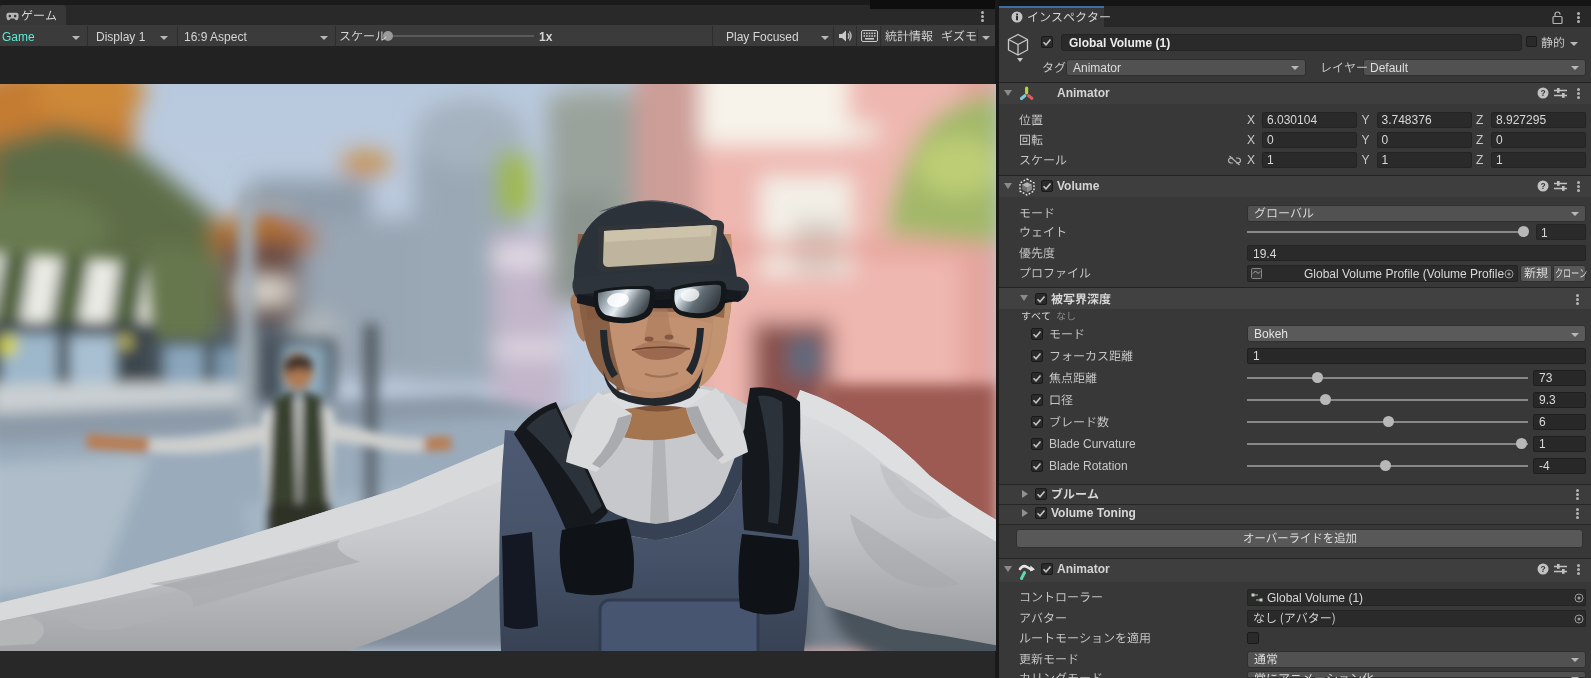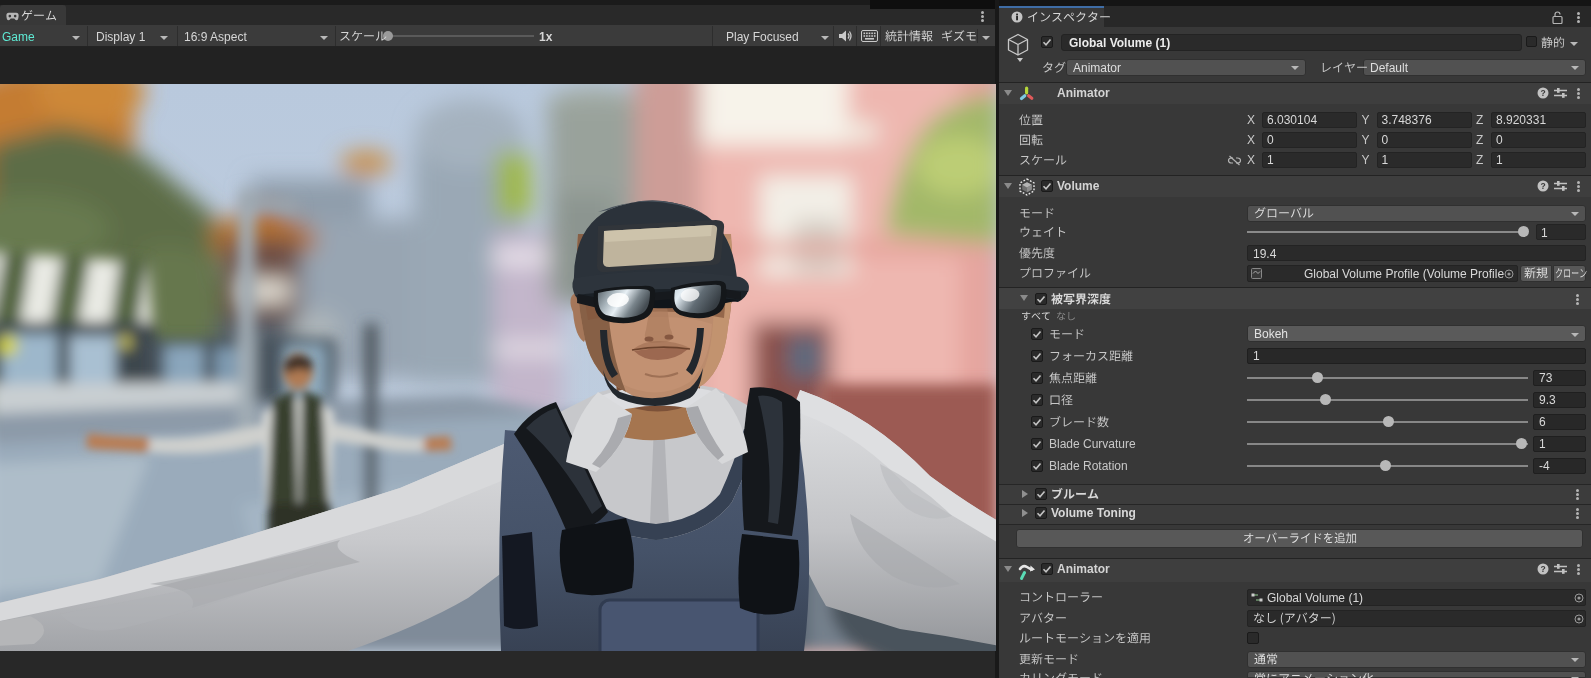--- a/index.html
+++ b/index.html
@@ -340,21 +340,21 @@
     <div style="position:absolute;left:1577px;top:92px;width:3px;height:3px;border-radius:50%;background:#b4b4b4;"></div>
     <div style="position:absolute;left:1577px;top:96px;width:3px;height:3px;border-radius:50%;background:#b4b4b4;"></div>
     <div style="position:absolute;left:1247.0px;top:113px;font-size:12px;color:#c8c8c8;font-weight:normal;white-space:nowrap;">X</div>
     <div style="position:absolute;left:1262.0px;top:112px;width:95px;height:16px;background:#2a2a2a;border:1px solid #232323;border-radius:2px"></div>
     <div style="position:absolute;left:1267.0px;top:113px;font-size:12px;color:#d8d8d8;font-weight:normal;white-space:nowrap;">6.030104</div>
     <div style="position:absolute;left:1361.5px;top:113px;font-size:12px;color:#c8c8c8;font-weight:normal;white-space:nowrap;">Y</div>
     <div style="position:absolute;left:1376.5px;top:112px;width:95px;height:16px;background:#2a2a2a;border:1px solid #232323;border-radius:2px"></div>
     <div style="position:absolute;left:1381.5px;top:113px;font-size:12px;color:#d8d8d8;font-weight:normal;white-space:nowrap;">3.748376</div>
     <div style="position:absolute;left:1476.0px;top:113px;font-size:12px;color:#c8c8c8;font-weight:normal;white-space:nowrap;">Z</div>
     <div style="position:absolute;left:1491.0px;top:112px;width:95px;height:16px;background:#2a2a2a;border:1px solid #232323;border-radius:2px"></div>
-    <div style="position:absolute;left:1496.0px;top:113px;font-size:12px;color:#d8d8d8;font-weight:normal;white-space:nowrap;">8.920331</div>
+    <div style="position:absolute;left:1496.0px;top:113px;font-size:12px;color:#d8d8d8;font-weight:normal;white-space:nowrap;">8.927295</div>
     <div style="position:absolute;left:1247.0px;top:133px;font-size:12px;color:#c8c8c8;font-weight:normal;white-space:nowrap;">X</div>
     <div style="position:absolute;left:1262.0px;top:132px;width:95px;height:16px;background:#2a2a2a;border:1px solid #232323;border-radius:2px"></div>
     <div style="position:absolute;left:1267.0px;top:133px;font-size:12px;color:#d8d8d8;font-weight:normal;white-space:nowrap;">0</div>
     <div style="position:absolute;left:1361.5px;top:133px;font-size:12px;color:#c8c8c8;font-weight:normal;white-space:nowrap;">Y</div>
     <div style="position:absolute;left:1376.5px;top:132px;width:95px;height:16px;background:#2a2a2a;border:1px solid #232323;border-radius:2px"></div>
     <div style="position:absolute;left:1381.5px;top:133px;font-size:12px;color:#d8d8d8;font-weight:normal;white-space:nowrap;">0</div>
     <div style="position:absolute;left:1476.0px;top:133px;font-size:12px;color:#c8c8c8;font-weight:normal;white-space:nowrap;">Z</div>
     <div style="position:absolute;left:1491.0px;top:132px;width:95px;height:16px;background:#2a2a2a;border:1px solid #232323;border-radius:2px"></div>
     <div style="position:absolute;left:1496.0px;top:133px;font-size:12px;color:#d8d8d8;font-weight:normal;white-space:nowrap;">0</div>
     <div style="position:absolute;left:1247.0px;top:153px;font-size:12px;color:#c8c8c8;font-weight:normal;white-space:nowrap;">X</div>

